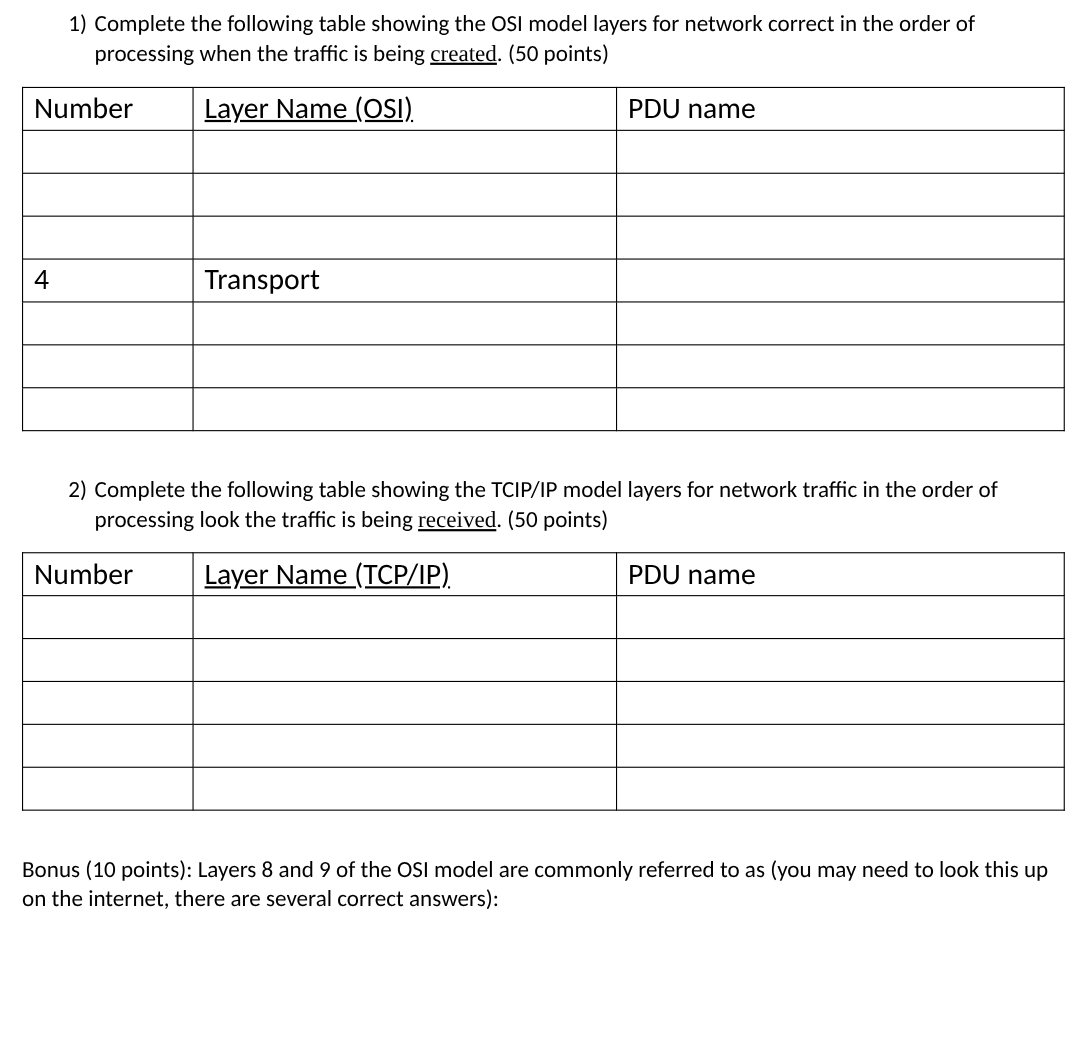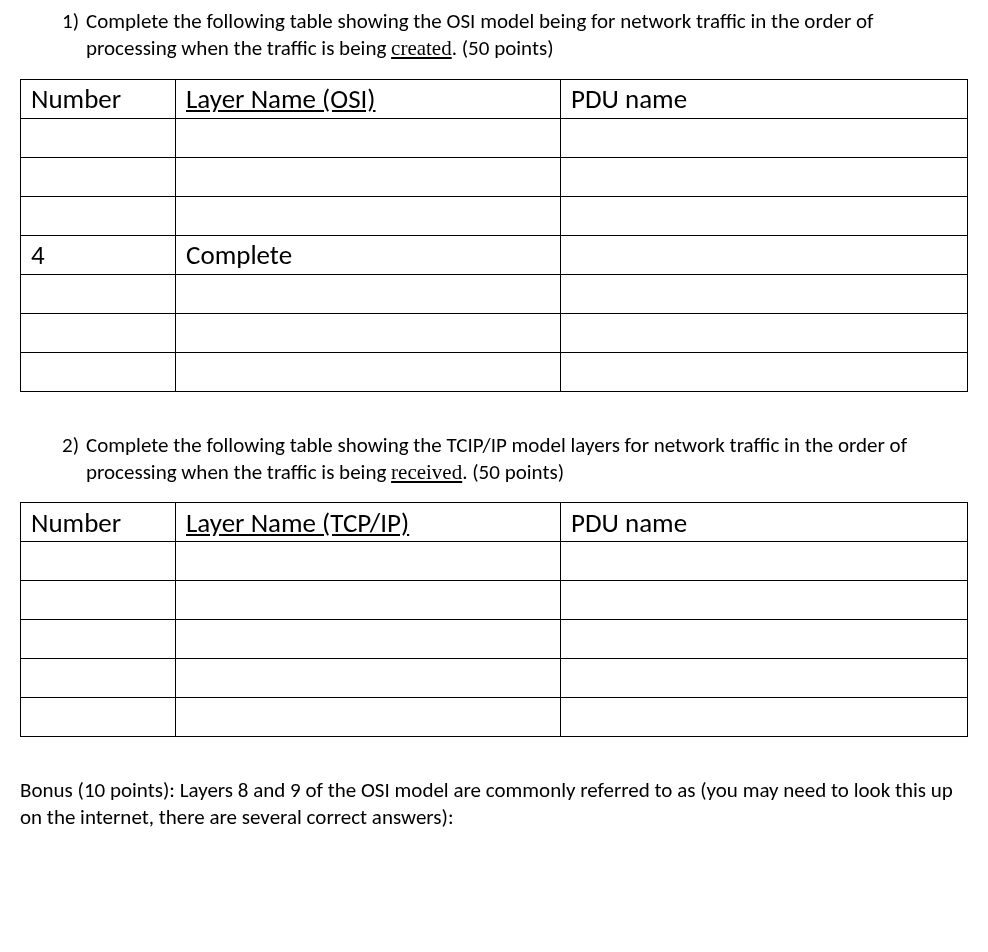--- a/index.html
+++ b/index.html
@@ -54,21 +54,21 @@
     margin-top: 12px;
   }
 </style>
 </head>
 <body>
 
 <div class="page">
 
   <div class="question">
     <span class="qnum">1)</span>
-    <span>Complete the following table showing the OSI model being for network traffic in the order of processing when the traffic is being </span><span class="underline">created</span><span>. (50 points)</span>
+    <span>Complete the following table showing the OSI model layers for network correct in the order of processing when the traffic is being </span><span class="underline">created</span><span>. (50 points)</span>
   </div>
 
   <table class="grid">
     <tbody>
         <tr>
       <th class="col-num">Number</th>
       <th class="col-name">Layer Name (OSI)</th>
       <th class="col-pdu">PDU name</th>
     </tr>
     <tr>
@@ -81,21 +81,21 @@
       <td></td>
       <td></td>
     </tr>
     <tr>
       <td></td>
       <td></td>
       <td></td>
     </tr>
     <tr>
       <td>4</td>
-      <td>Complete</td>
+      <td>Transport</td>
       <td></td>
     </tr>
     <tr>
       <td></td>
       <td></td>
       <td></td>
     </tr>
     <tr>
       <td></td>
       <td></td>
@@ -104,21 +104,21 @@
     <tr>
       <td></td>
       <td></td>
       <td></td>
     </tr>
   </tbody>
     </table>
 
   <div class="question">
     <span class="qnum">2)</span>
-    <span>Complete the following table showing the TCIP/IP model layers for network traffic in the order of processing when the traffic is being </span><span class="underline">received</span><span>.  (50 points)</span>
+    <span>Complete the following table showing the TCIP/IP model layers for network traffic in the order of processing look the traffic is being </span><span class="underline">received</span><span>.  (50 points)</span>
   </div>
 
   <table class="grid">
     <tbody>
         <tr>
       <th class="col-num">Number</th>
       <th class="col-name">Layer Name (TCP/IP)</th>
       <th class="col-pdu">PDU name</th>
     </tr>
     <tr>

